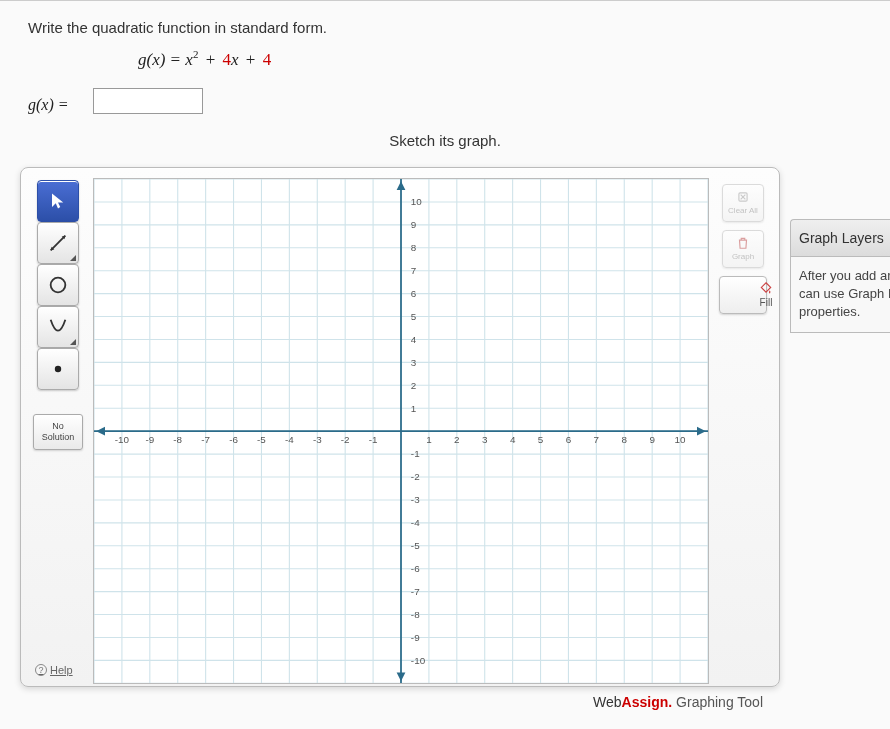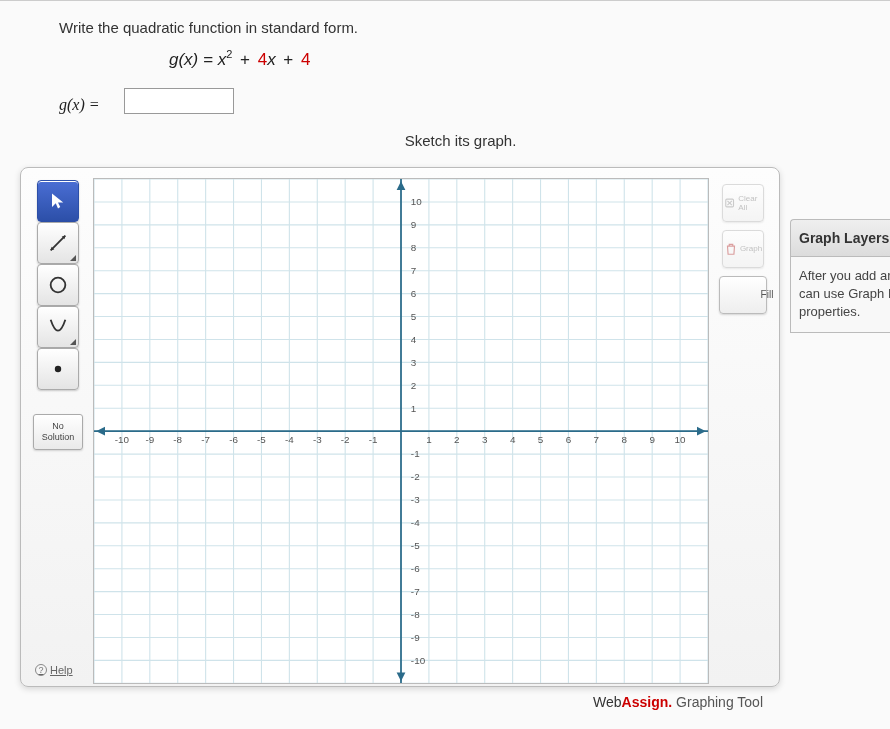--- a/index.html
+++ b/index.html
@@ -14,29 +14,28 @@
   .page {
     width: 890px;
     height: 729px;
     background: #FAFAFA;
     position: relative;
     overflow: hidden;
     border-top: 1px solid #ccc;
   }
   .question-area {
     padding: 18px 28px 10px 28px;
-    margin-left: 31px;
   }
   .qtext {
     font-size: 15px;
     color: #333;
     margin-bottom: 12px;
   }
   .equation-line {
-    font-family: Liberation Sans, sans-serif;
+    font-family: Liberation Serif, serif;
     font-size: 17px;
     font-style: italic;
     padding-left: 110px;
     color: #222;
     margin: 6px 0 18px 0;
     white-space: nowrap;
   }
   .eq-g { font-style: italic; }
   .eq-x { font-style: italic; }
   .eq-op { font-style: normal; padding: 0 3px; }
@@ -178,21 +177,21 @@
     align-items: center;
     padding-top: 6px;
   }
   .action-btn {
     width: 42px;
     height: 38px;
     border: 1px solid #bbb;
     border-radius: 4px;
     background: linear-gradient(#fff,#eee);
     box-shadow: inset 0 1px 0 #fff, 0 1px 2px rgba(0,0,0,.15);
-    display:flex;flex-direction:row;align-items:center;justify-content:center;
+    display:flex;flex-direction:column;align-items:center;justify-content:center;
     cursor:pointer;
     font-size: 8px;
     color:#888;
     gap:2px;
   }
   .action-btn.disabled { opacity: .5; cursor: default; }
   .fill-btn { color:#555; font-size:10px;padding-left:46px;}
 
   .footer {
     height: 28px;
@@ -216,21 +215,21 @@
     height: 500px;
     overflow: hidden;
   }
   .layers-header {
     background: linear-gradient(#efefef,#dcdcdc);
     border: 1px solid #bbb;
     border-right: none;
     border-top-left-radius: 4px;
     padding: 10px 8px;
     font-size: 14px;
-    font-weight: bold;
+    font-weight: normal;
     color: #333;
     white-space: nowrap;
   }
   .layers-body {
     background: #f8f8f8;
     border-left: 1px solid #bbb;
     border-bottom: 1px solid #bbb;
     padding: 10px 8px;
     font-size: 13px;
     color: #444;

